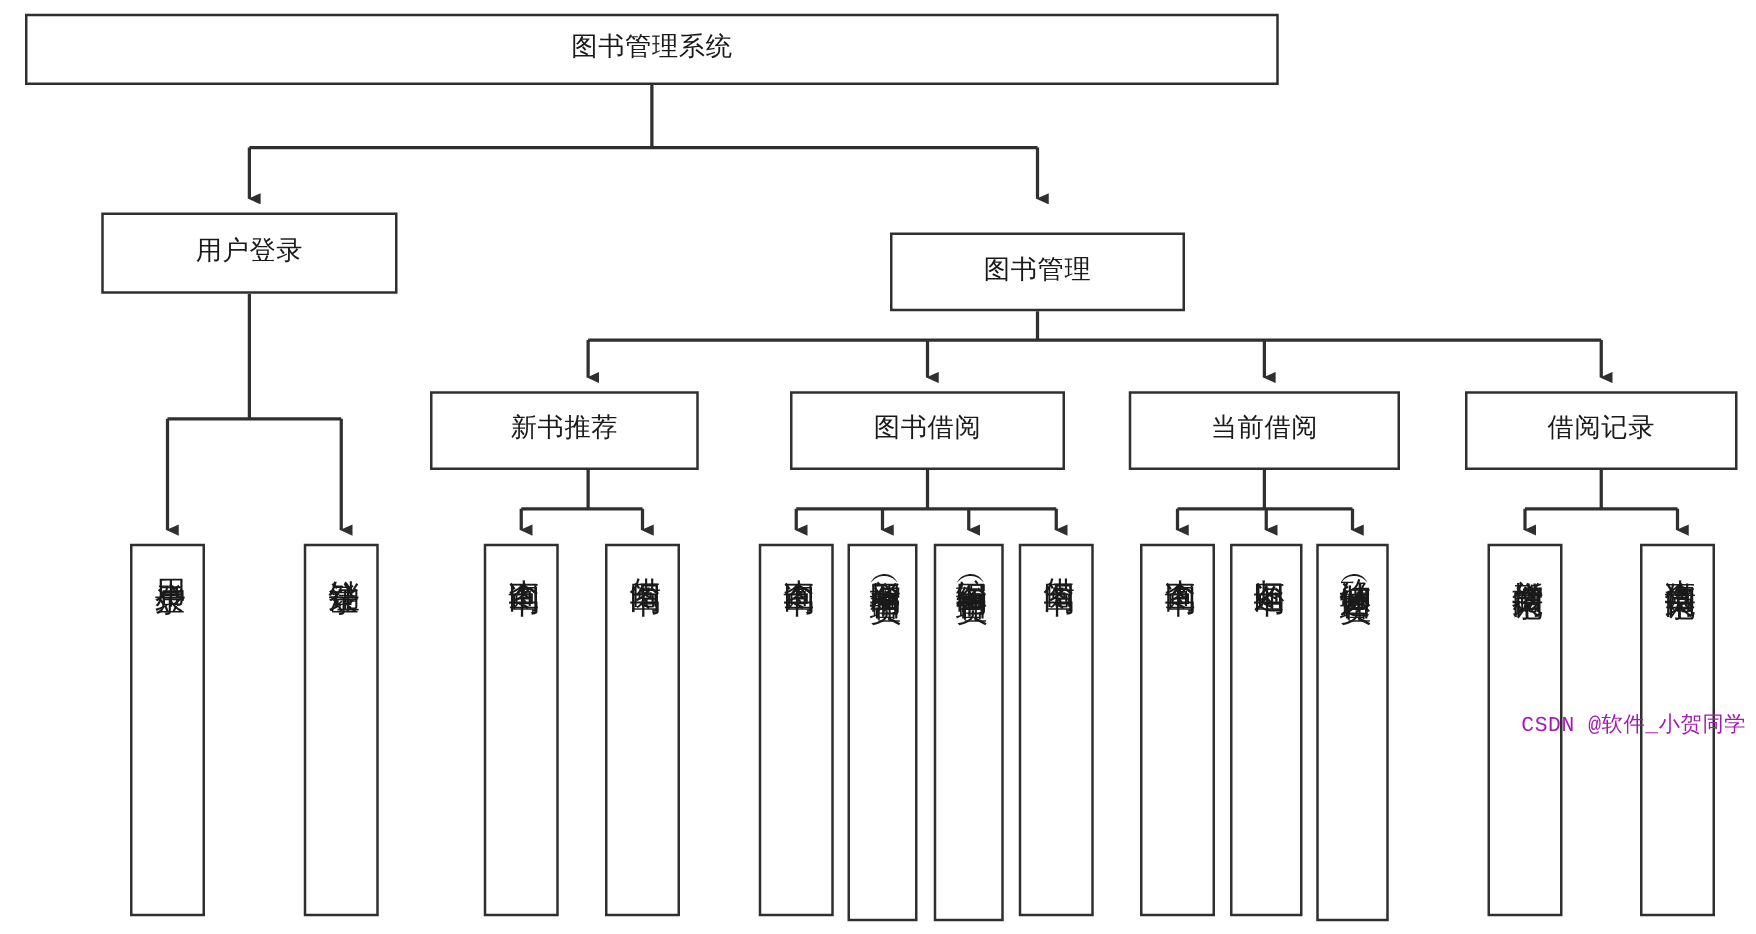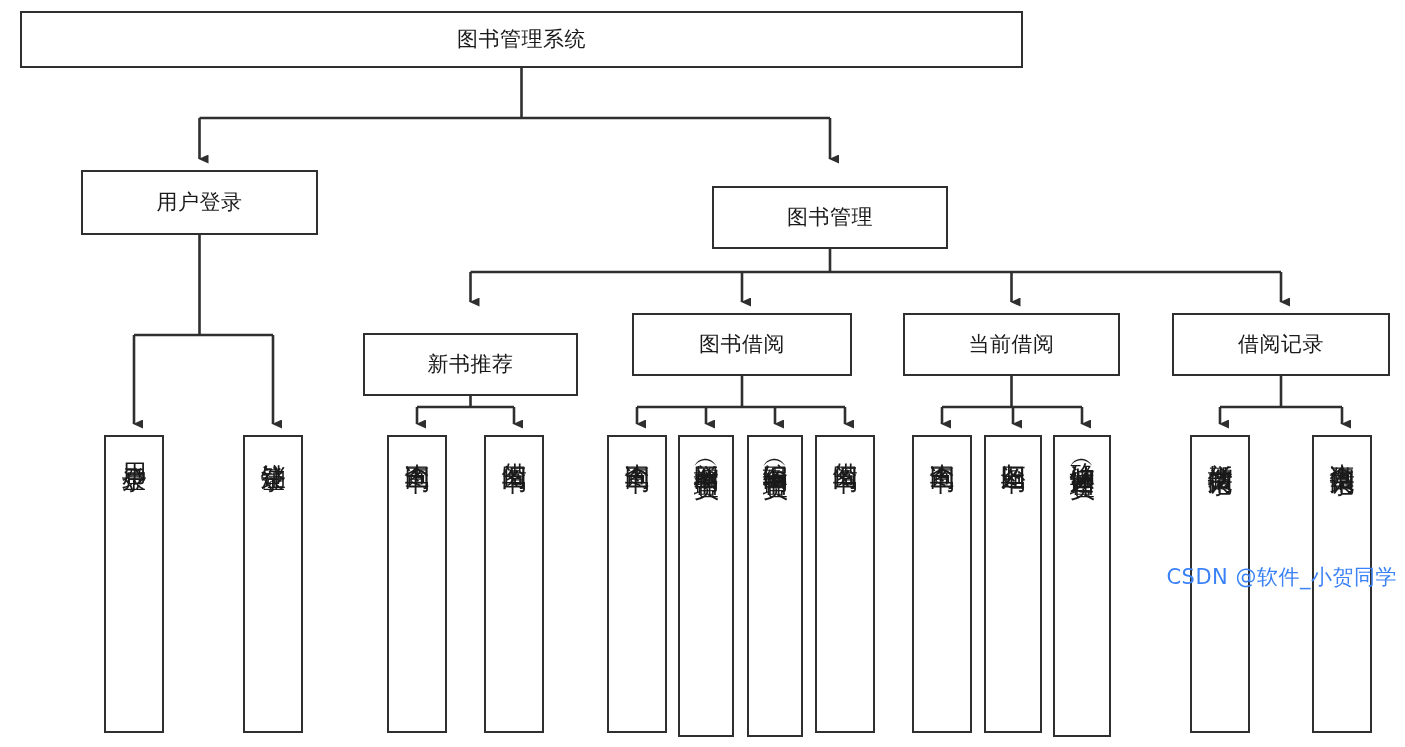--- a/index.html
+++ b/index.html
@@ -2,21 +2,21 @@
 <html><head>
 <meta charset="utf-8">
 <style>
   html,body{margin:0;padding:0;background:#ffffff;}
   body{
     width:1405px;height:747px;
     font-family:"DejaVu Sans","Liberation Sans",sans-serif;
     overflow:hidden;
     position:relative;
   }
-  #diagram-root{position:relative;width:1405px;height:597px;}
+  #diagram-root{position:relative;width:1405px;height:597px;font-family:Liberation Mono, monospace;}
 
   .node{
     position:absolute;
     box-sizing:border-box;
     border:2.5px solid #2f2f2f;
     background:#ffffff;
     display:flex;
     align-items:center;
     justify-content:center;
     color:#1a1a1a;
@@ -40,22 +40,22 @@
     letter-spacing:2px;
     white-space:nowrap;
   }
 
   #links{position:absolute;left:0;top:0;width:1405px;height:747px;pointer-events:none;}
 
   .watermark{
     position:absolute;
     right:8px;
     bottom:6px;
-    font-size:21px;
-    color:#3b82f6;
+    font-size:17px;
+    color:#a21caf;
     letter-spacing:0.5px;
     white-space:nowrap;
   }
 </style>
 </head>
 <body>
 
 <div id="diagram-root">
 
   <svg id="links" viewBox="0 0 1405 747" xmlns="http://www.w3.org/2000/svg">
@@ -104,21 +104,21 @@
   <div id="nodes-layer">
       <div class="node horizontal" style="left: 20px; top: 11px; width: 1003px; height: 57px;">
         <span class="node-label">图书管理系统</span>
       </div>
       <div class="node horizontal" style="left: 81px; top: 170px; width: 237px; height: 65px;">
         <span class="node-label">用户登录</span>
       </div>
       <div class="node horizontal" style="left: 712px; top: 170px; width: 236px; height: 63px; margin-top: 16px;">
         <span class="node-label">图书管理</span>
       </div>
-      <div class="node horizontal" style="left: 363px; top: 313px; width: 215px; height: 63px; margin-top: 20px;">
+      <div class="node horizontal" style="left: 344px; top: 313px; width: 215px; height: 63px;">
         <span class="node-label">新书推荐</span>
       </div>
       <div class="node horizontal" style="left: 632px; top: 313px; width: 220px; height: 63px;">
         <span class="node-label">图书借阅</span>
       </div>
       <div class="node horizontal" style="left: 903px; top: 313px; width: 217px; height: 63px; align-items: center;">
         <span class="node-label">当前借阅</span>
       </div>
       <div class="node horizontal" style="left: 1172px; top: 313px; width: 218px; height: 63px;">
         <span class="node-label">借阅记录</span>

